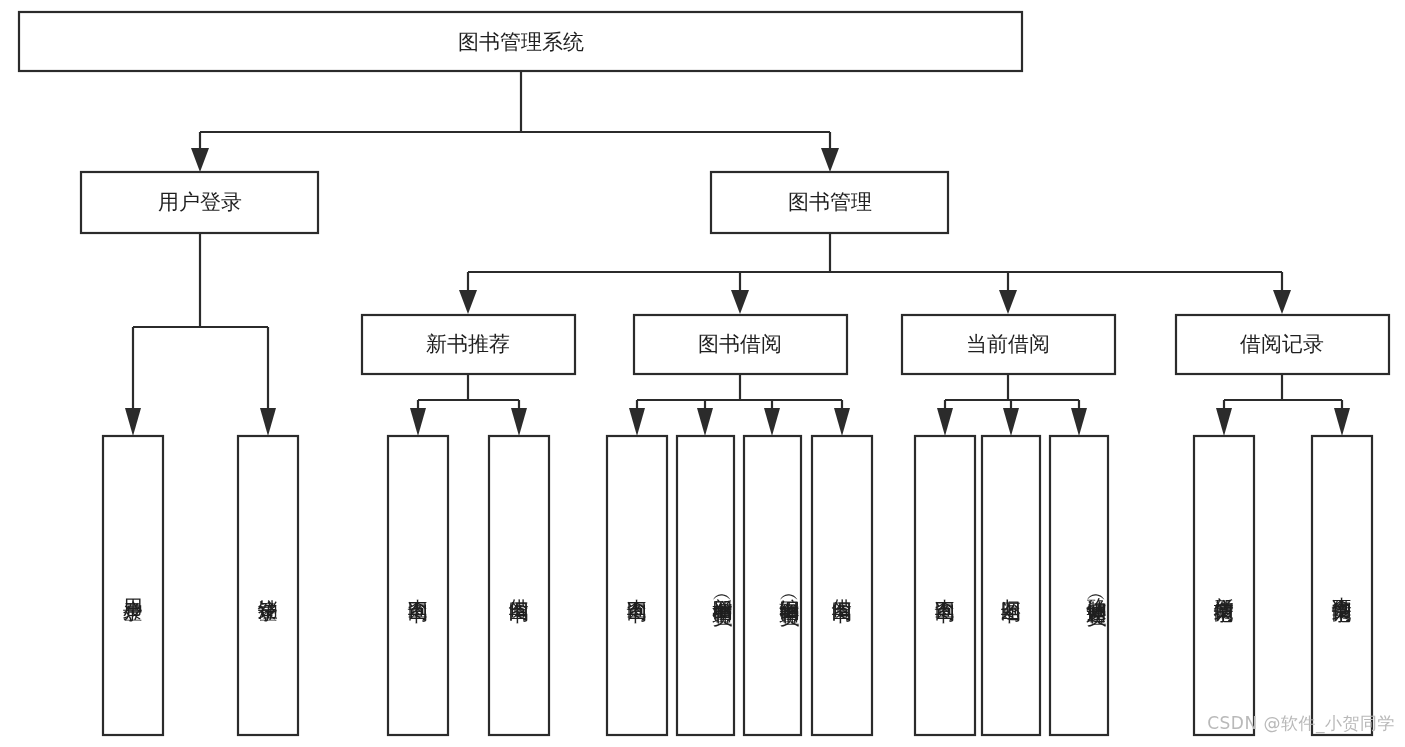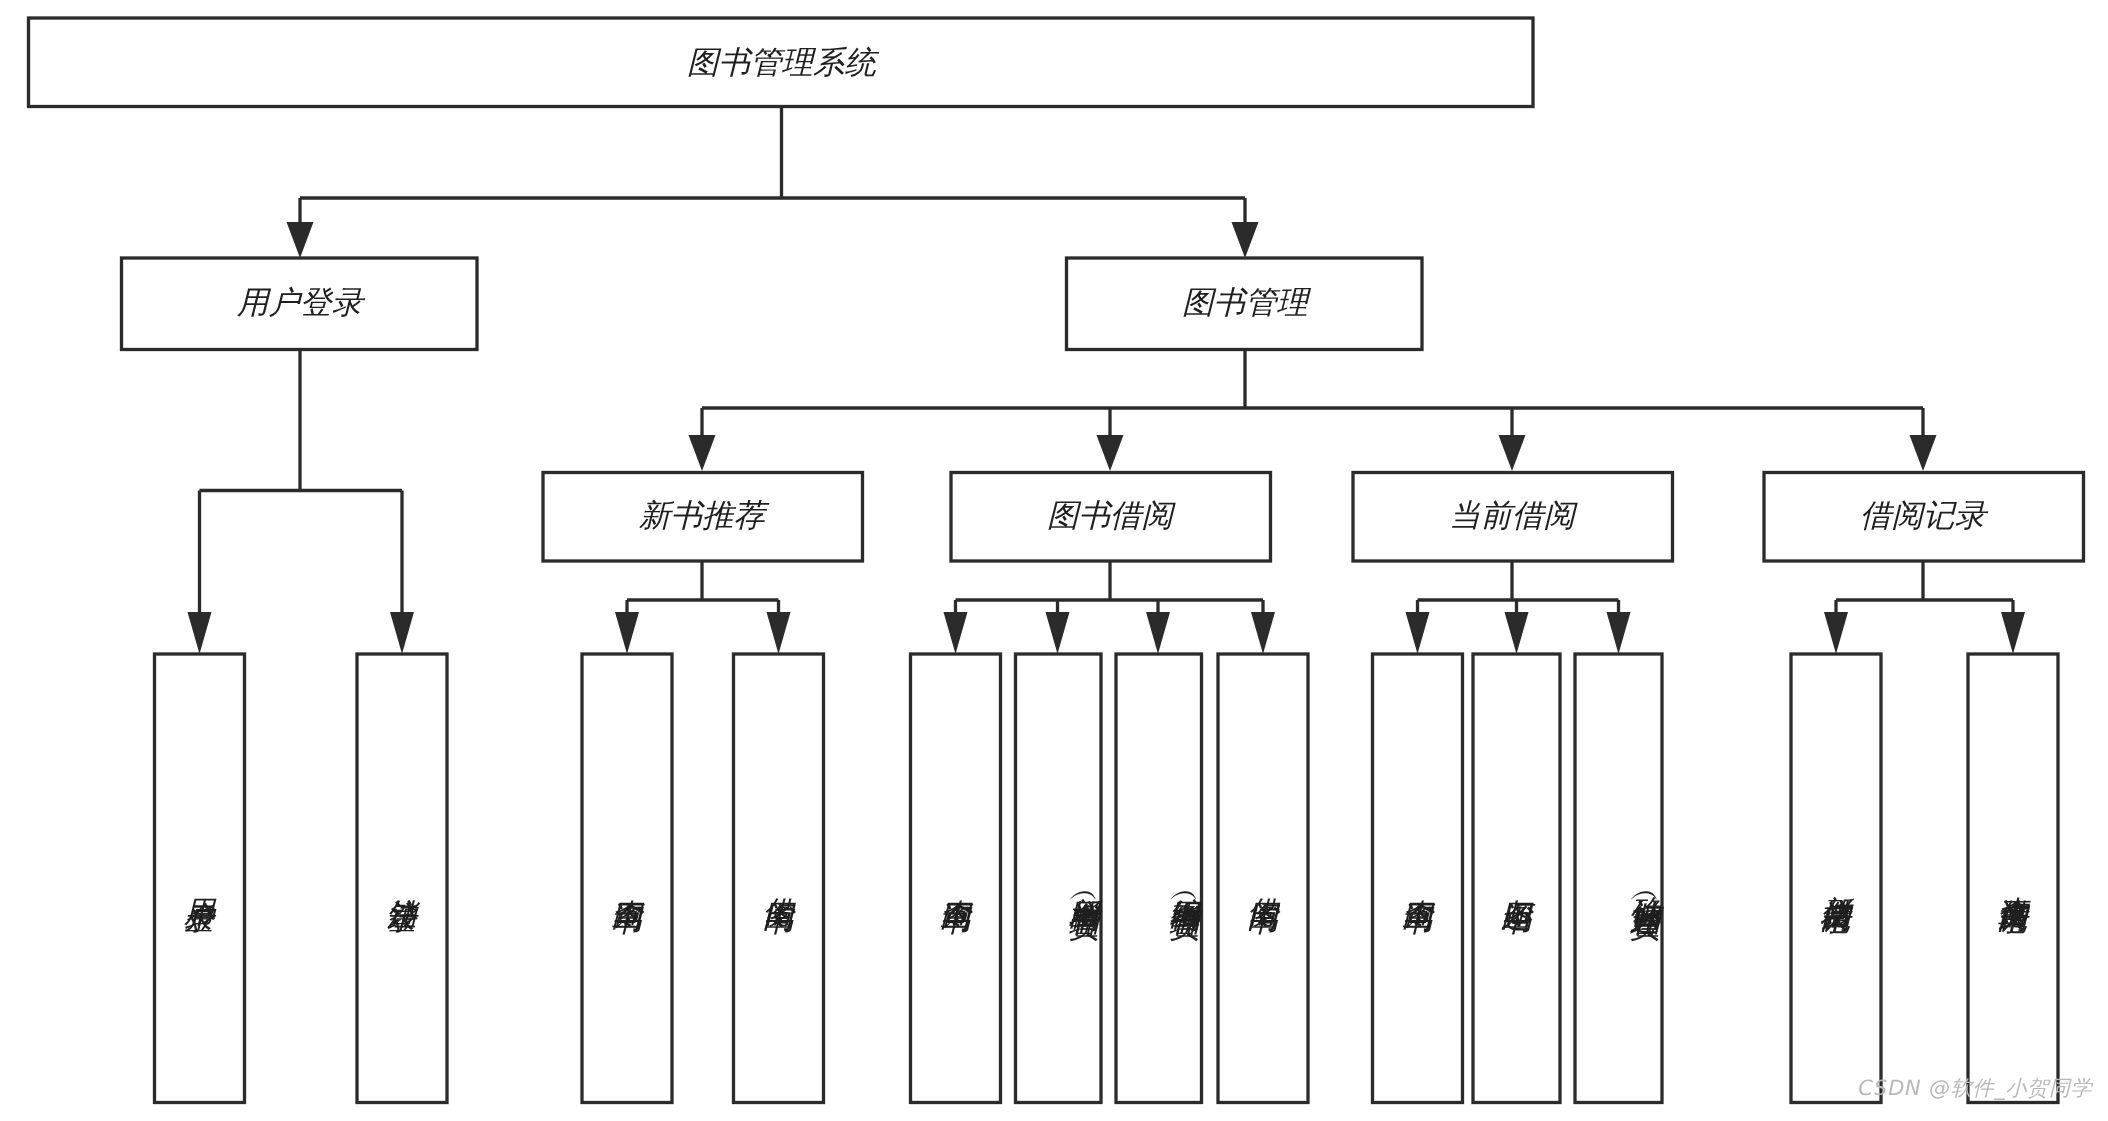--- a/index.html
+++ b/index.html
@@ -11,21 +11,20 @@
     width: 1405px;
     height: 747px;
     font-family: "DejaVu Sans", "Liberation Sans", sans-serif;
     overflow: hidden;
     position: relative;
   }
   #diagram-root {
     position: relative;
     width: 1405px;
     height: 740px;
-    font-style: italic;
   }
   svg#tree-svg {
     position: absolute;
     left: 0;
     top: 0;
     width: 1405px;
     height: 747px;
     display: block;
   }
   .node-rect {
@@ -62,21 +61,21 @@
     letter-spacing: 1.5px;
     text-align: center;
     white-space: nowrap;
     pointer-events: none;
   }
   .watermark {
     position: absolute;
     right: 10px;
     bottom: 5px;
     font-family: "DejaVu Sans", "Liberation Sans", sans-serif;
-    font-size: 14px;
+    font-size: 17px;
     color: #b9b9b9;
     white-space: nowrap;
     letter-spacing: 0.5px;
   }
 </style>
 </head>
 <body>
 
 <div id="diagram-root">
 

